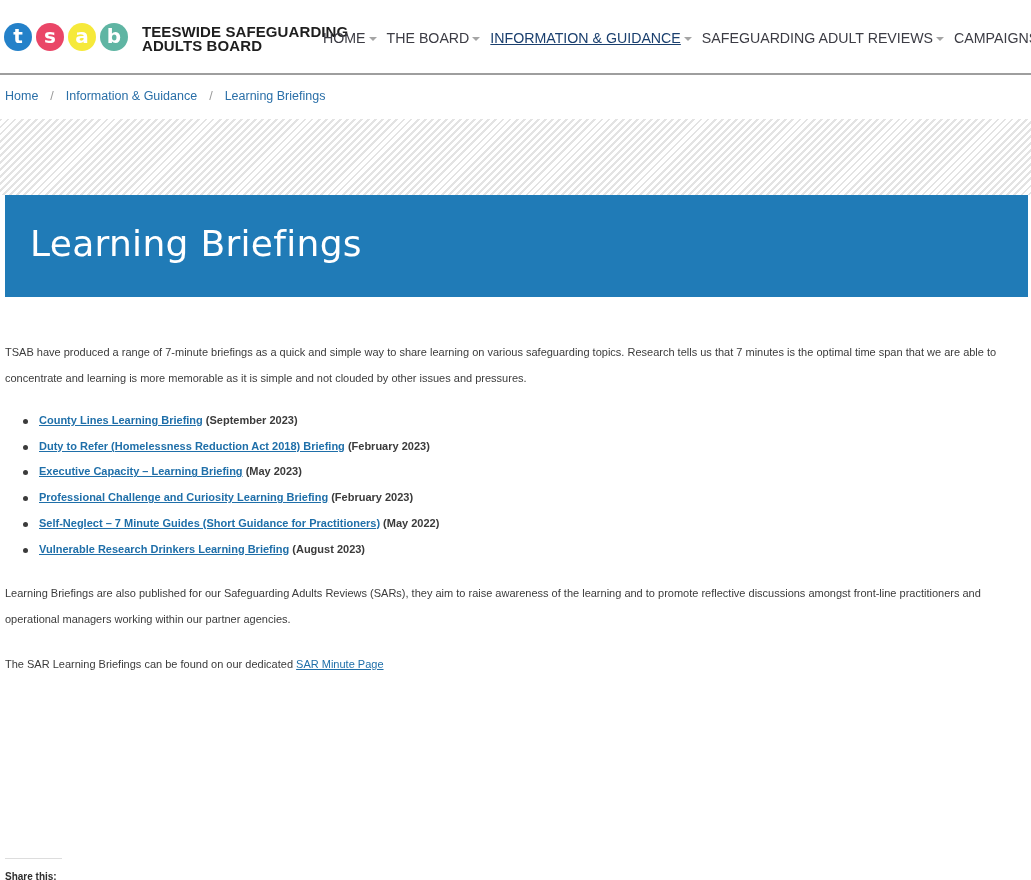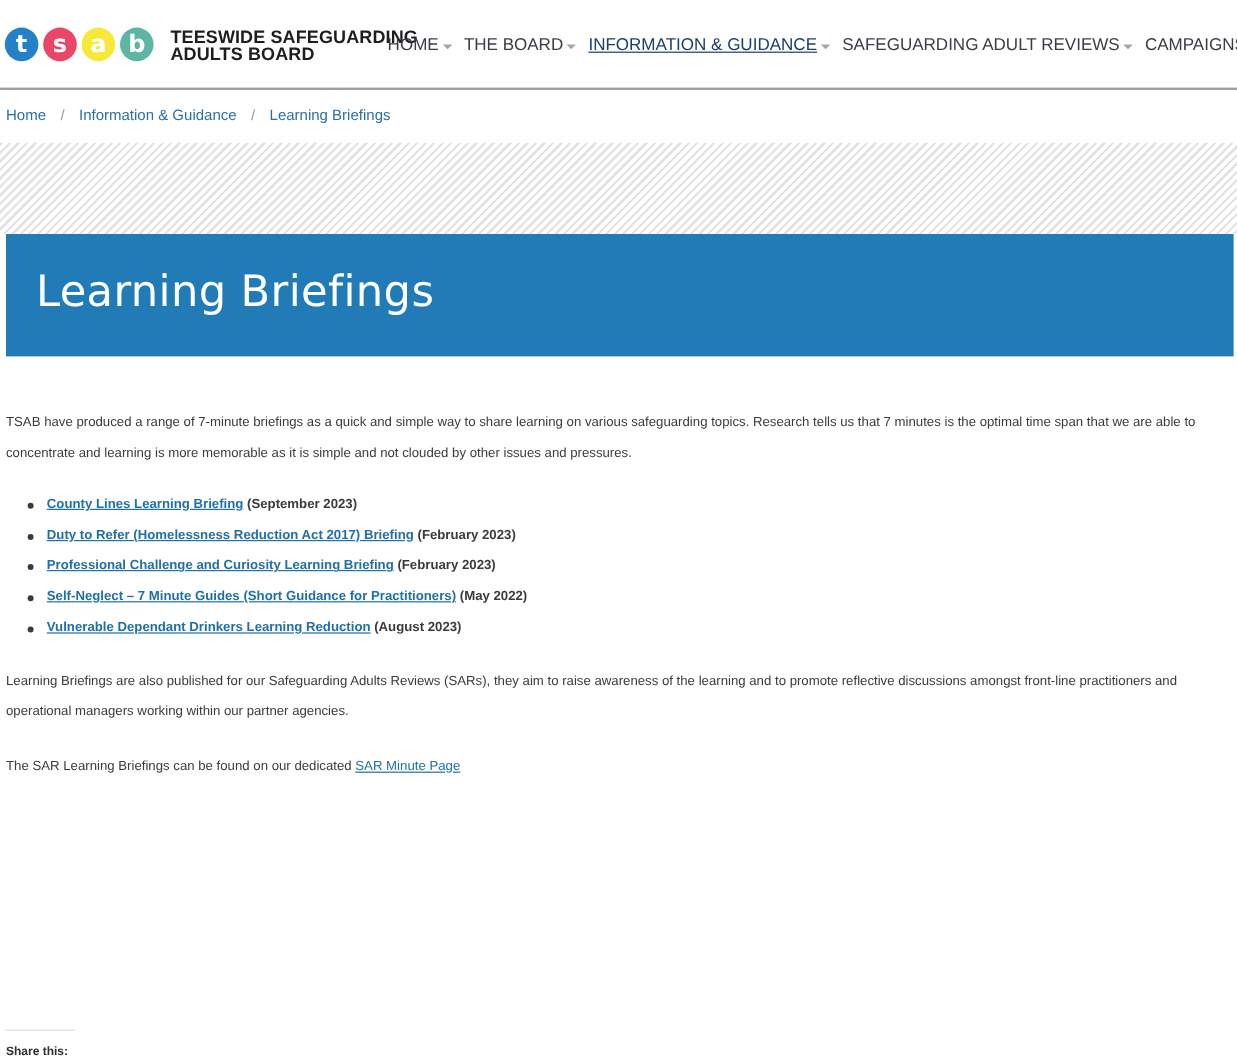--- a/index.html
+++ b/index.html
@@ -86,23 +86,24 @@
 <div class="stripes"></div>
 
 <div class="banner">
   <h1>Learning Briefings</h1>
 </div>
 
 <div class="content">
   <p>TSAB have produced a range of 7-minute briefings as a quick and simple way to share learning on various safeguarding topics. Research tells us that 7 minutes is the optimal time span that we are able to concentrate and learning is more memorable as it is simple and not clouded by other issues and pressures.</p>
   <ul>
     <li><a>County Lines Learning Briefing</a><span> (September 2023)</span></li>
-    <li><a>Duty to Refer (Homelessness Reduction Act 2017) Briefing</a><span> (February 2023)</span></li>
+    <li><a>Duty to Refer (Homelessness Reduction Act 2018) Briefing</a><span> (February 2023)</span></li>
+    <li><a>Executive Capacity – Learning Briefing</a><span> (May 2023)</span></li>
     <li><a>Professional Challenge and Curiosity Learning Briefing</a><span> (February 2023)</span></li>
     <li><a>Self-Neglect – 7 Minute Guides (Short Guidance for Practitioners)</a><span> (May 2022)</span></li>
-    <li><a>Vulnerable Dependant Drinkers Learning Reduction</a><span> (August 2023)</span></li>
+    <li><a>Vulnerable Research Drinkers Learning Briefing</a><span> (August 2023)</span></li>
   </ul>
   <p>Learning Briefings are also published for our Safeguarding Adults Reviews (SARs), they aim to raise awareness of the learning and to promote reflective discussions amongst front-line practitioners and operational managers working within our partner agencies.</p>
   <p><span>The SAR Learning Briefings can be found on our dedicated </span><a>SAR Minute Page</a></p>
 </div>
 
 <div class="share-rule"></div>
 <div class="share-label">Share this:</div>
 
 </body></html>

